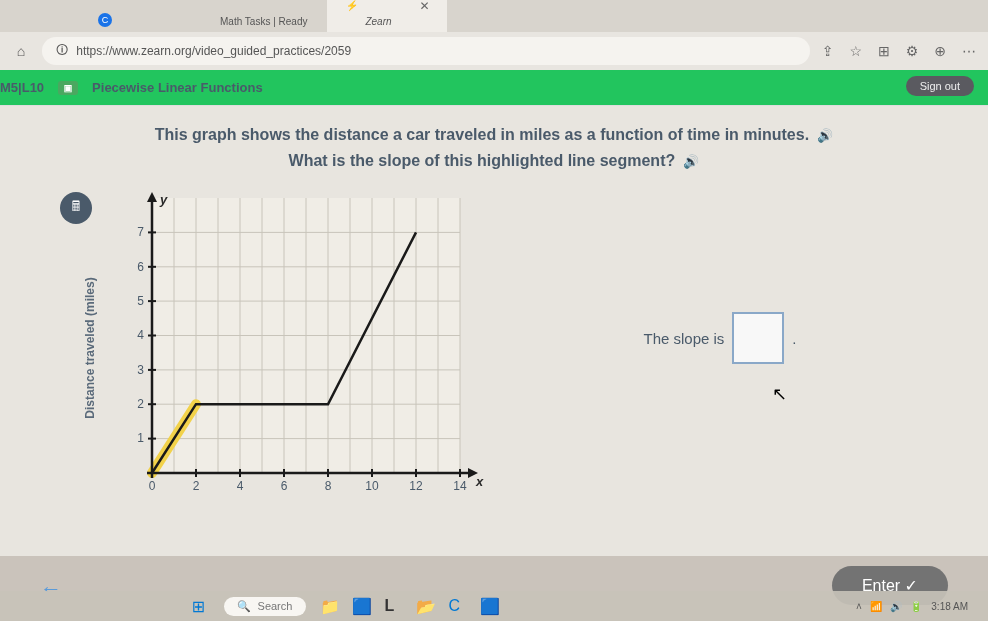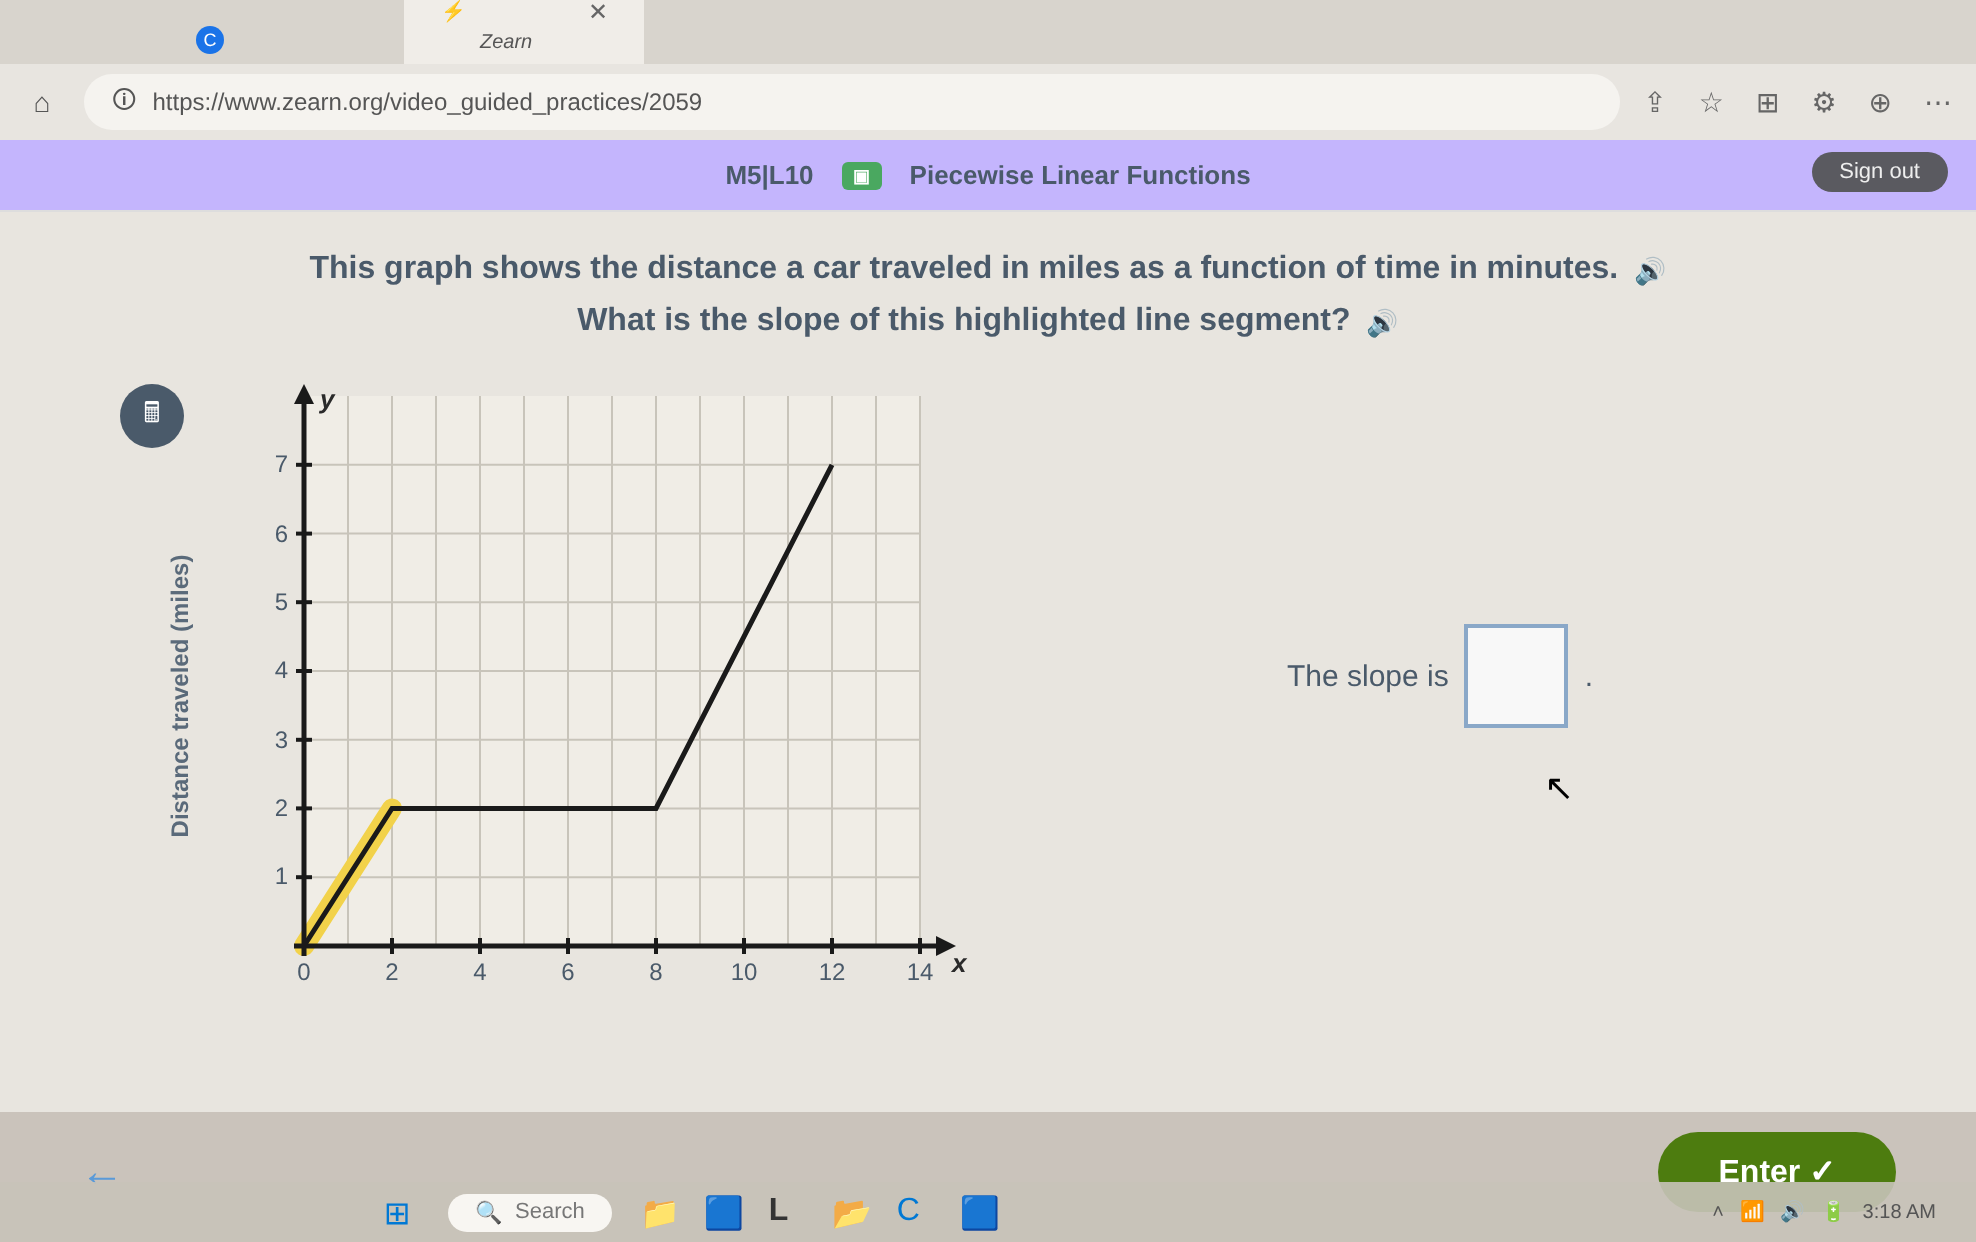--- a/index.html
+++ b/index.html
@@ -75,25 +75,24 @@
       color: #555;
       gap: 8px;
     }
     .addr-actions {
       display: flex;
       gap: 16px;
       color: #666;
       font-size: 14px;
     }
     .app-header {
-      background: #c4b5fd;
+      background: #22c55e;
       height: 36px;
       display: flex;
       align-items: center;
-      justify-content: center;
       position: relative;
       border-bottom: 1px solid #ddd;
     }
     .app-header-center {
       display: flex;
       align-items: center;
       gap: 14px;
       font-size: 13px;
       color: #4a5a6a;
       font-weight: 600;
@@ -220,26 +219,26 @@
       background: transparent;
       position: relative;
     }
     .back-arrow {
       color: #5a9ad8;
       font-size: 22px;
       font-weight: bold;
     }
     .enter-button {
       margin-left: auto;
-      background: #4d7c0f;
+      background: #737373;
       color: #fff;
       border-radius: 22px;
       padding: 10px 30px;
       font-size: 16px;
-      font-weight: 700;
+      font-weight: 400;
       display: flex;
       align-items: center;
       gap: 6px;
     }
     .taskbar {
       position: absolute;
       bottom: 0;
       left: 0;
       right: 0;
       height: 30px;
@@ -280,20 +279,23 @@
     }
   </style>
 </head>
 <body>
 
 <div class="browser-chrome">
   <div class="tab-bar">
     <div class="tab">
       <span class="tab-icon" style="background:#1a73e8;color:#fff;border-radius:50%;font-size:9px;">C</span>
       <span></span>
+    </div>
+    <div class="tab">
+      <span>Math Tasks | Ready</span>
     </div>
     <div class="tab active">
       <span class="tab-icon" style="color:#e85a2a;font-weight:bold;">⚡</span>
       <span style="font-style:italic;margin-top:32px;">Zearn</span>
       <span class="tab-close">✕</span>
     </div>
   </div>
   <div class="address-bar">
     <span class="nav-icon">⌂</span>
     <div class="url-bar">

